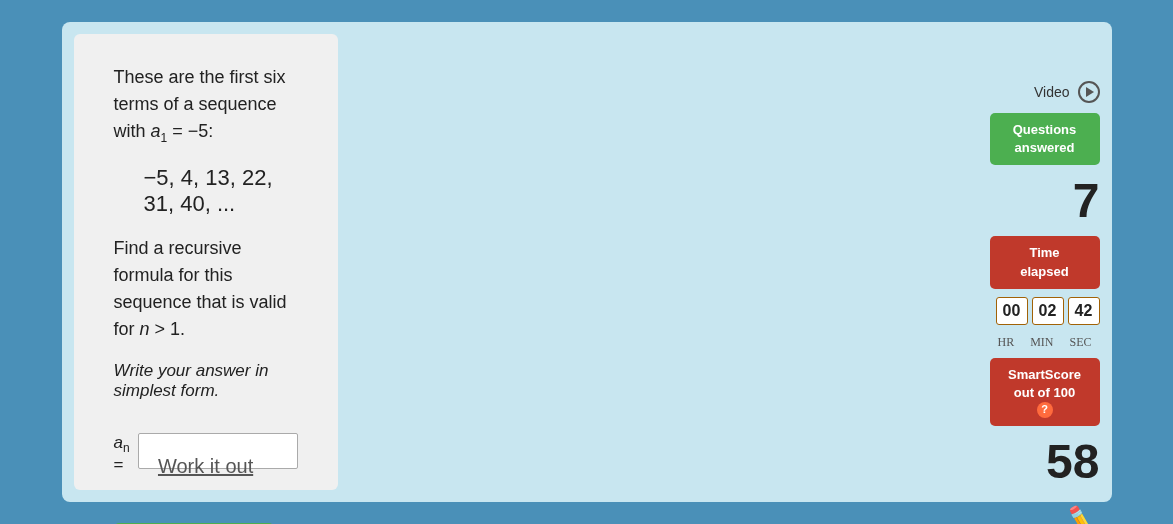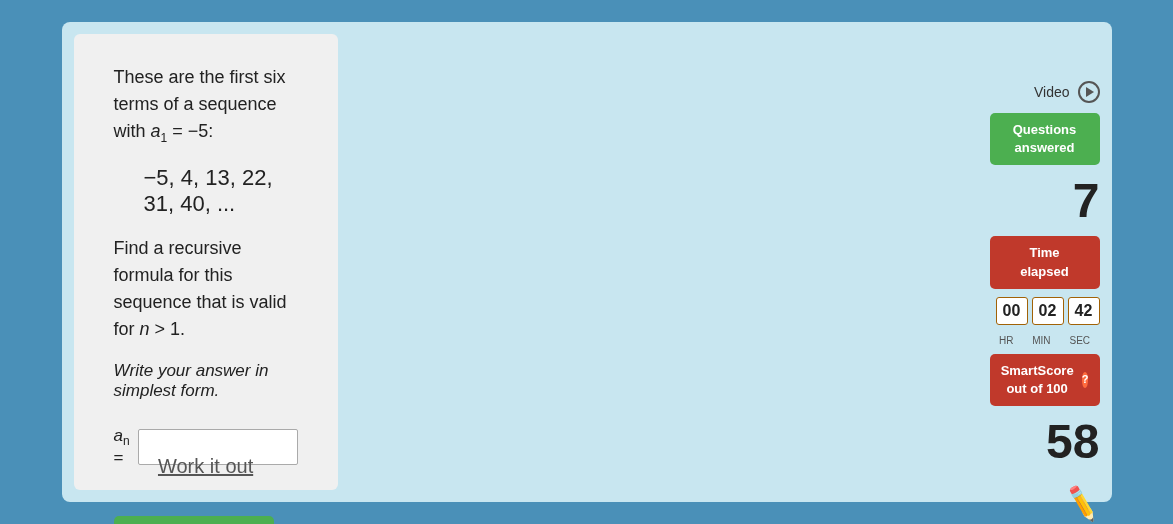--- a/index.html
+++ b/index.html
@@ -42,23 +42,22 @@
       color: #222;
       margin-left: 30px;
     }
     .italic-text {
       font-style: italic;
       font-size: 17px;
       color: #222;
     }
     .answer-row {
       display: flex;
-      align-items: center;
       gap: 8px;
-      margin-top: 7px;
+      margin-top: 14px;
     }
     .answer-label {
       font-size: 17px;
       color: #222;
     }
     .answer-input {
       width: 160px;
       height: 36px;
       border: 1px solid #aaa;
       background: white;
@@ -161,38 +160,40 @@
       font-size: 16px;
       font-weight: bold;
       color: #222;
       min-width: 32px;
       text-align: center;
     }
     .timer-labels {
       display: flex;
       justify-content: space-around;
       width: 110px;
-      font-size: 10px;
+      font-size: 12px;
       color: #555;
       margin-top: 2px;
+      font-family: Liberation Serif, serif;
     }
     .smartscore-box {
       background: #c0392b;
       color: white;
       border-radius: 5px;
       padding: 8px 12px;
       text-align: center;
       font-size: 13px;
       font-weight: bold;
       line-height: 1.4;
       width: 110px;
       display: flex;
       align-items: center;
       justify-content: center;
-      gap: 8px;
+      gap: 0;
+      flex-direction: column;
     }
     .info-circle {
       width: 16px;
       height: 16px;
       border-radius: 50%;
       background: #ff6b3d;
       color: white;
       font-size: 11px;
       display: flex;
       align-items: center;

